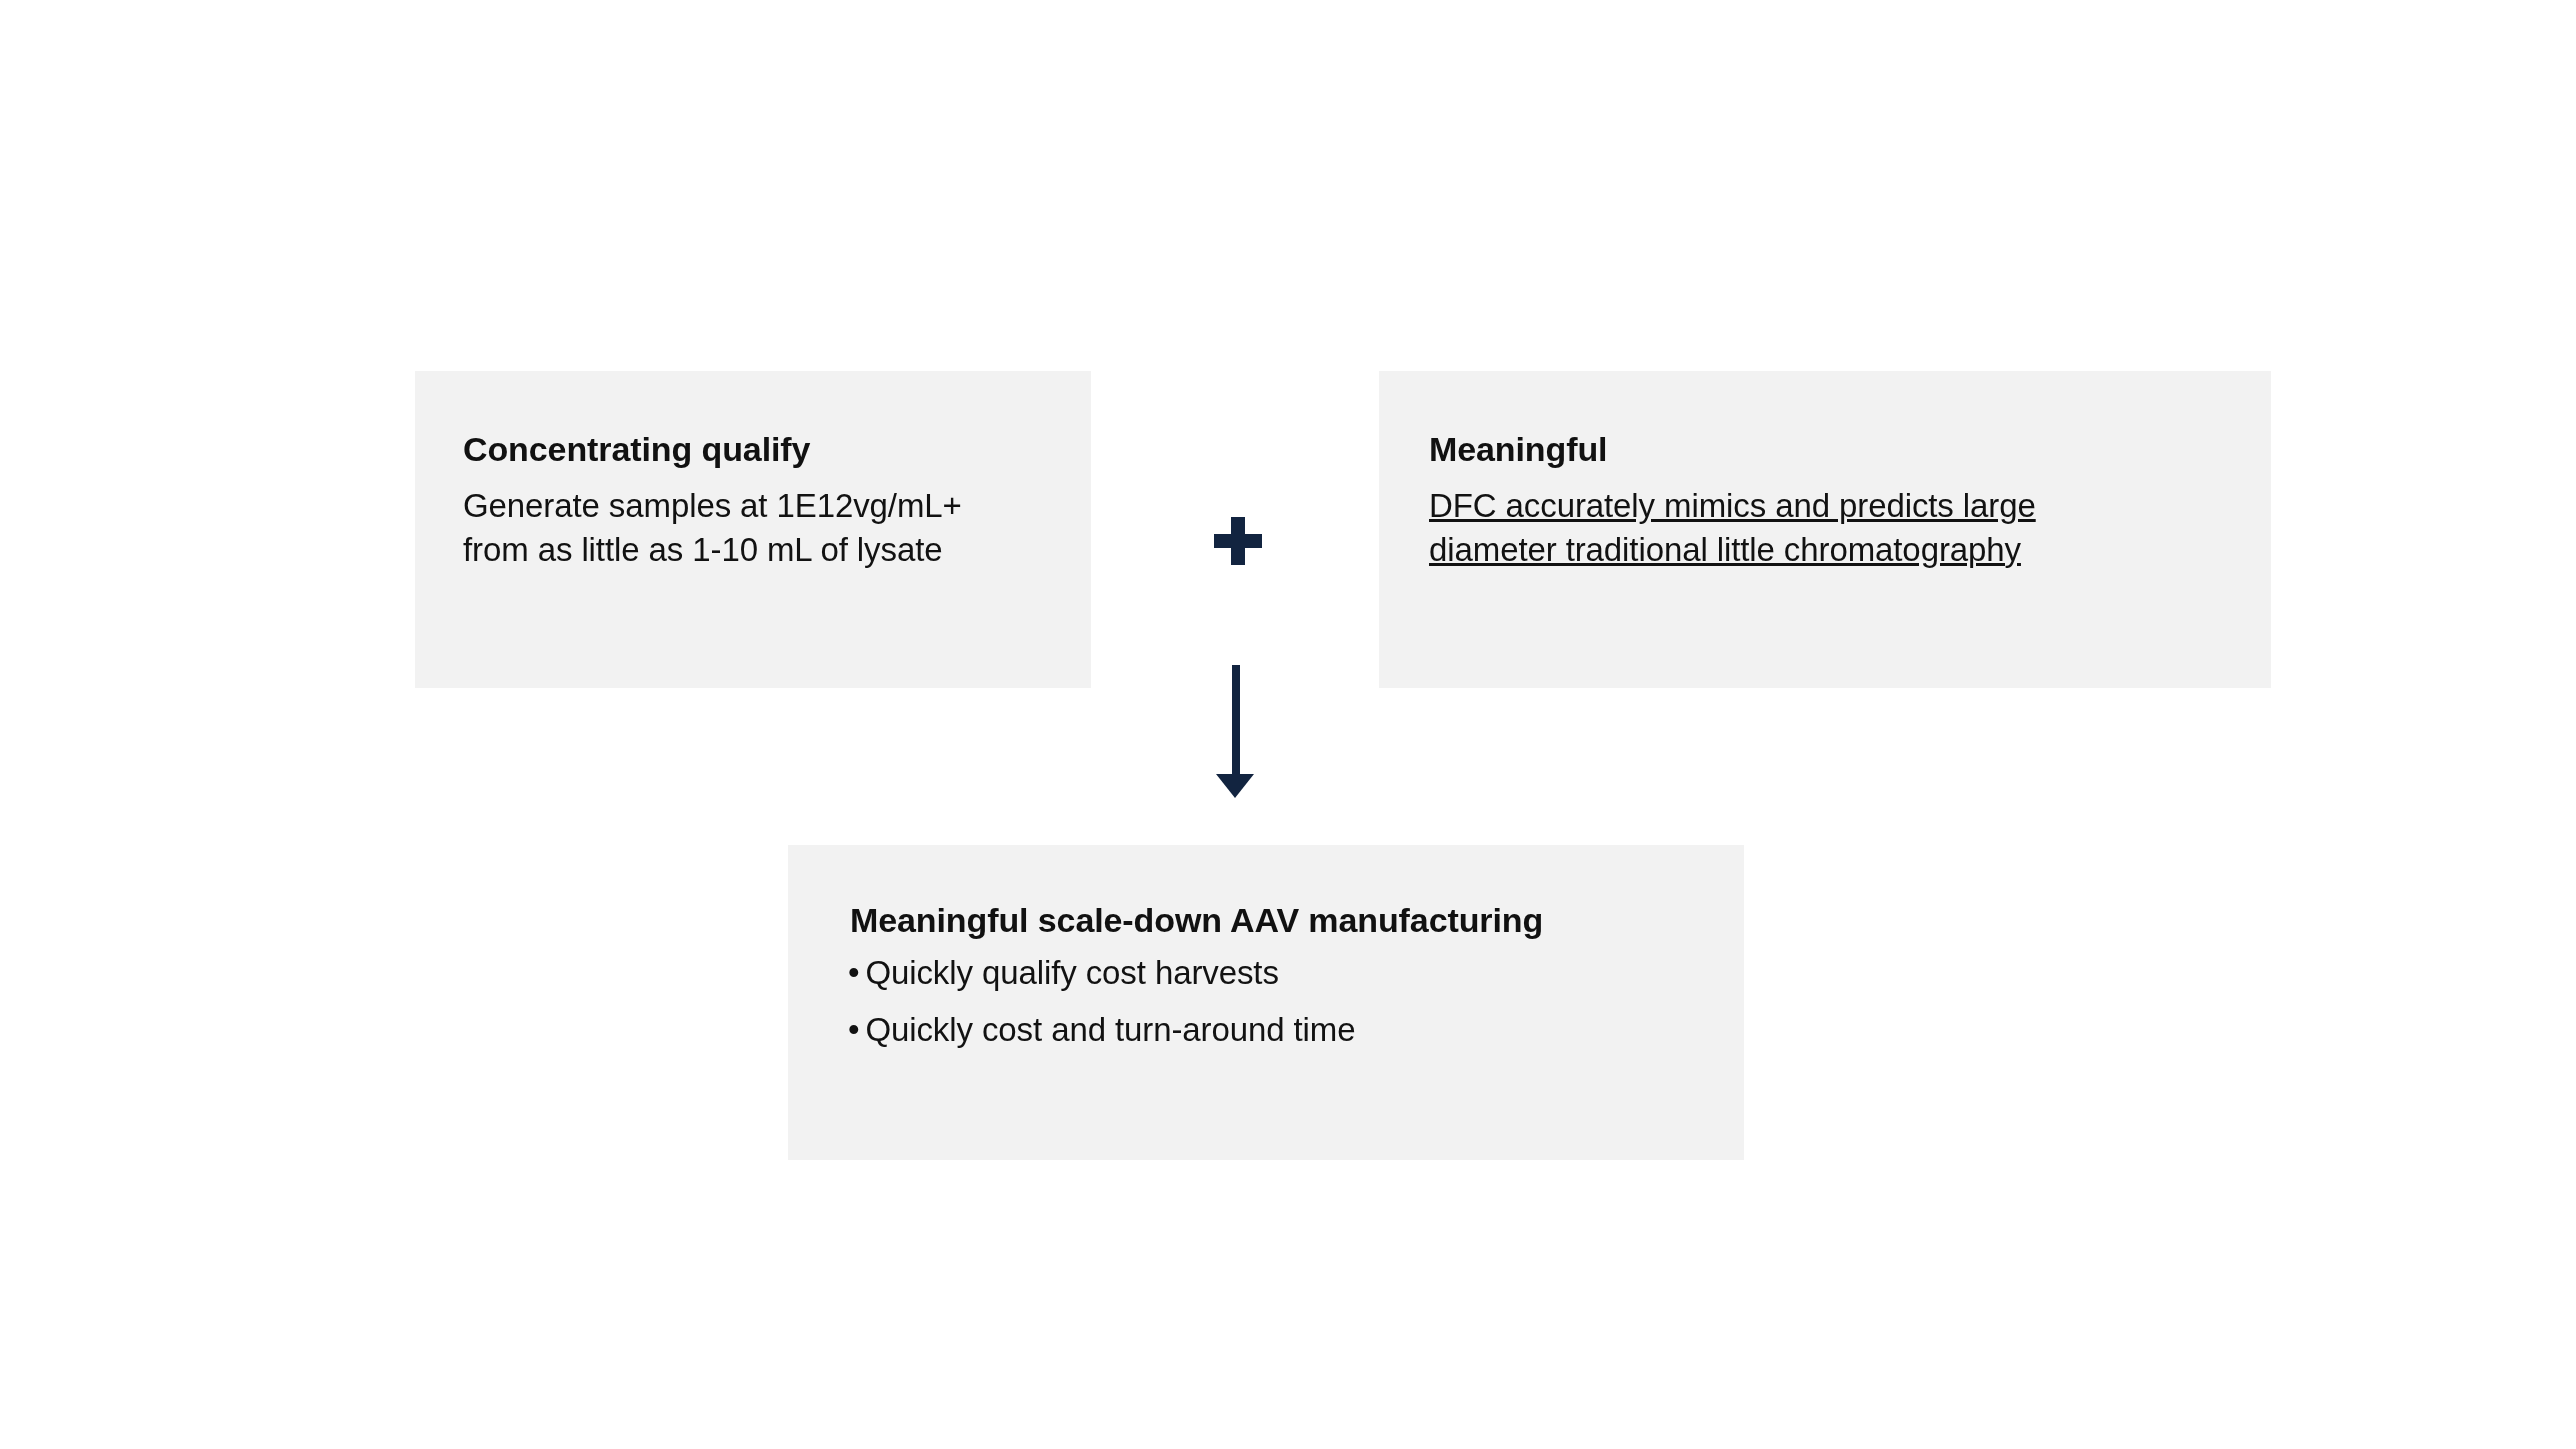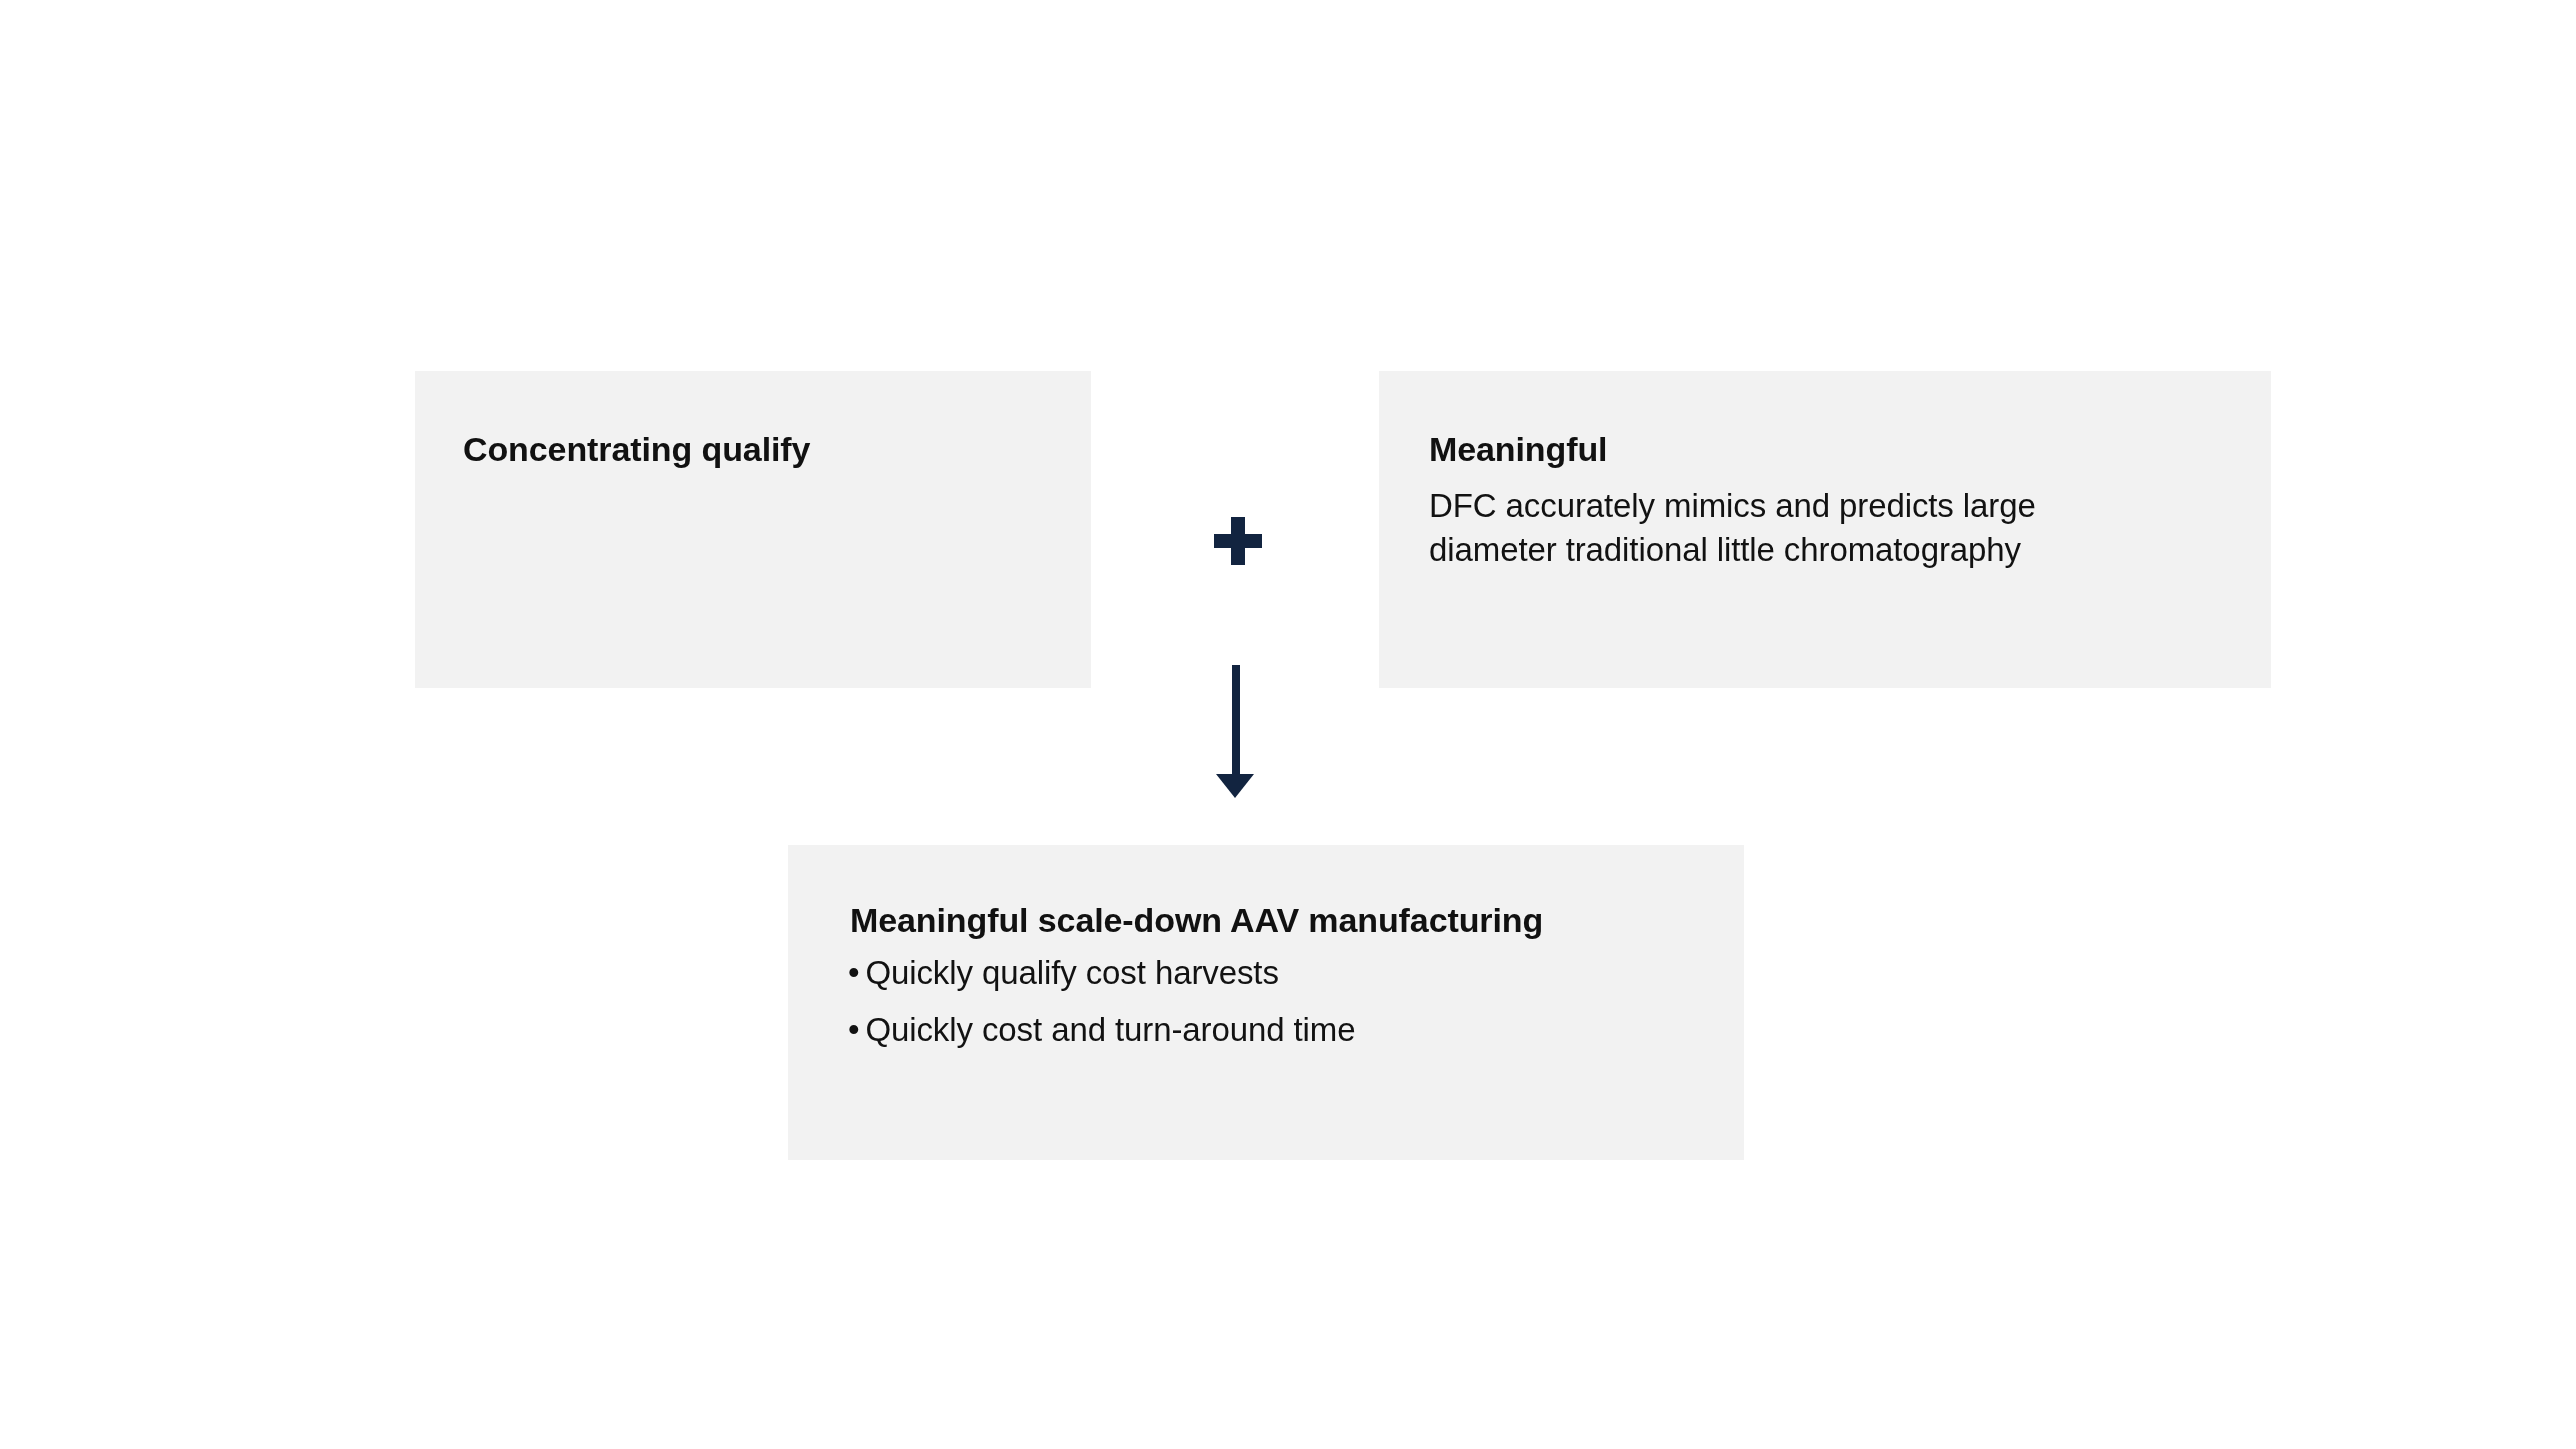--- a/index.html
+++ b/index.html
@@ -80,20 +80,21 @@
   }
   #card-scalability .card-title {
     position: absolute;
     left: 50px;
     top: 59px;
   }
   #card-scalability .card-body {
     position: absolute;
     left: 50px;
     top: 113px;
+    text-decoration: underline;
   }
 
   
   #card-outcome {
     left: 788px;
     top: 845px;
     width: 956px;
     height: 315px;
   }
   #card-outcome .card-title {
@@ -177,20 +178,24 @@
     border-top: 24px solid #122440;
   }
 </style>
 </head>
 <body>
 
 <div id="canvas">
 
   <div class="card" id="card-concentrating">
     <div class="card-title">Concentrating qualify</div>
+    <div class="card-body">
+      <span class="line">Generate samples at 1E12vg/mL+</span>
+      <span class="line">from as little as 1-10 mL of lysate</span>
+    </div>
   </div>
 
   <div id="plus-sign">
     <div class="bar-h"></div>
     <div class="bar-v"></div>
   </div>
 
   <div class="card" id="card-scalability">
     <div class="card-title">Meaningful</div>
     <div class="card-body">

